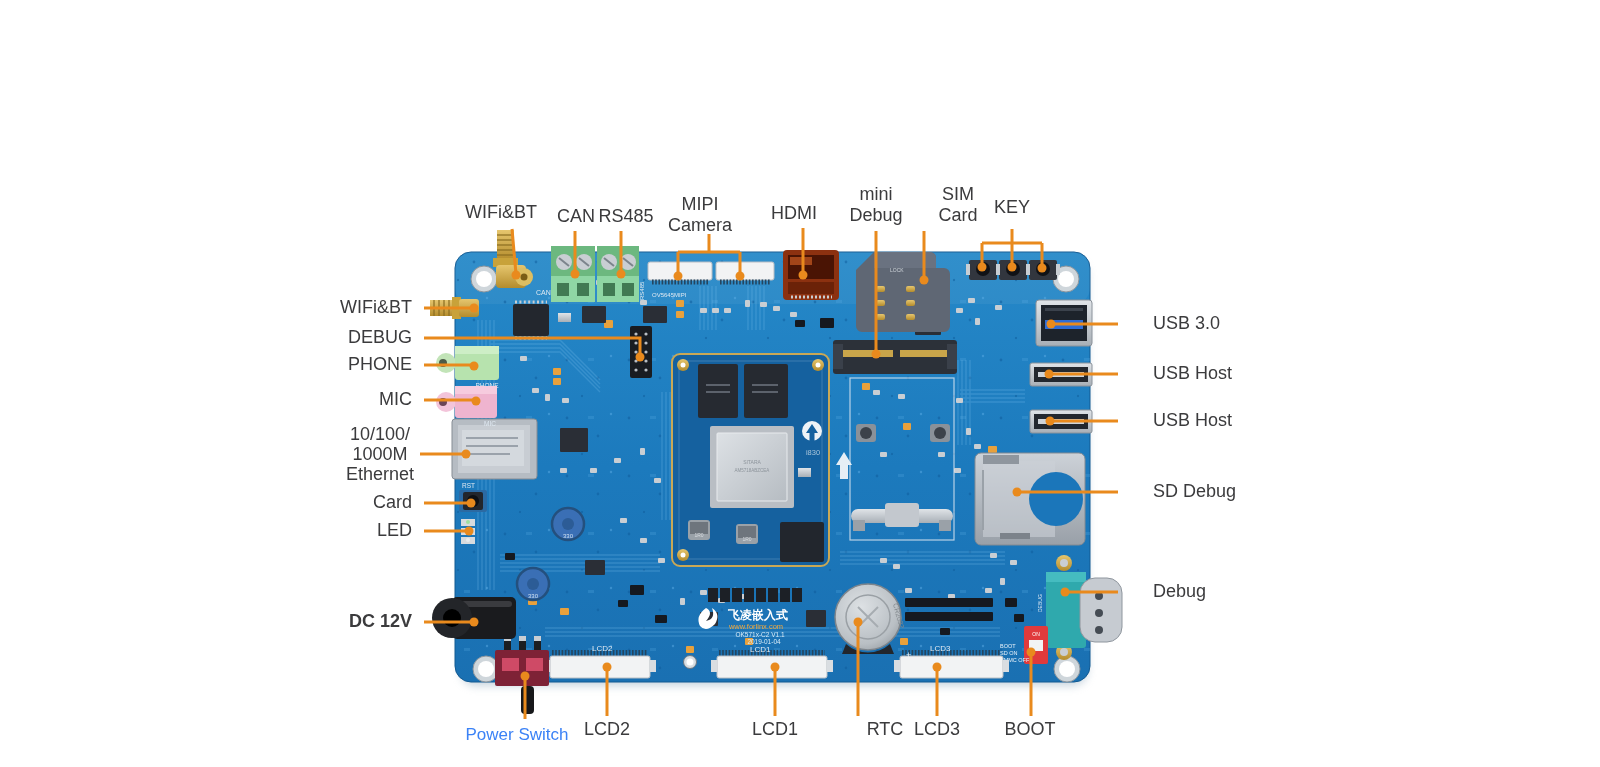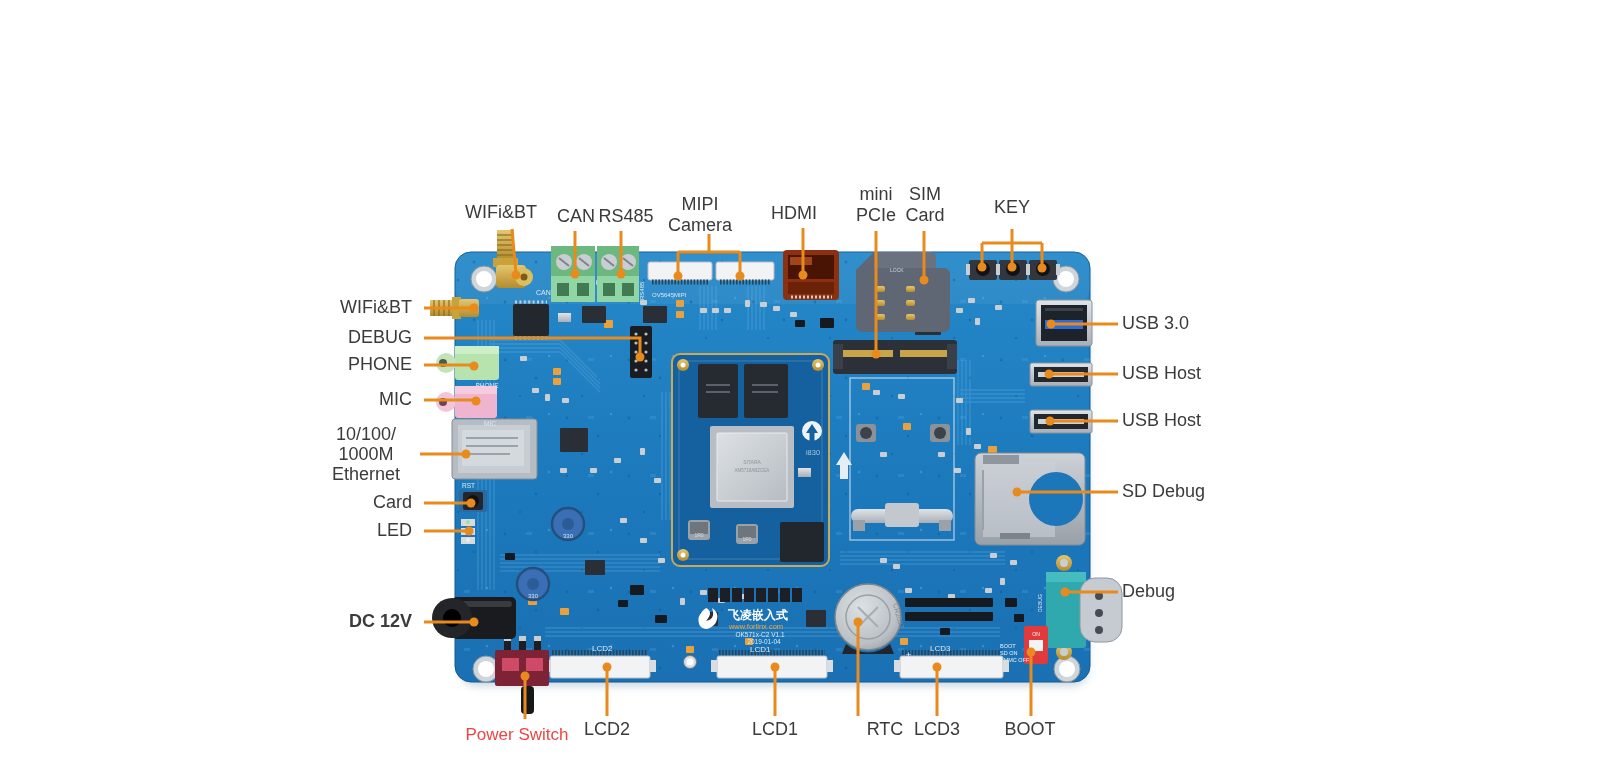--- a/index.html
+++ b/index.html
@@ -3,22 +3,22 @@
 <meta charset="utf-8">
 <style>
   html,body{margin:0;padding:0;background:#fff;}
   #stage{position:relative;width:1600px;height:767px;background:#ffffff;overflow:hidden;
          font-family:"Liberation Sans",sans-serif;}
   #board-svg{position:absolute;left:0;top:0;}
   .callout{position:absolute;font-size:18px;line-height:21px;color:#3B3B3D;
            white-space:pre-line;}
   .c-center{text-align:center;}
   .c-right{text-align:right;}
-  .c-left{text-align:center;}
-  .callout--secondary{font-size:17px;color:#ef4444;}
+  .c-left{text-align:center;margin-left:31px;}
+  .callout--secondary{font-size:17px;color:#3b82f6;}
 </style>
 </head>
 <body>
 
 <div id="stage">
 
 <svg id="board-svg" width="1600" height="767" viewBox="0 0 1600 767">
   <defs>
     <linearGradient id="pcbGrad" x1="0" y1="0" x2="0" y2="1">
       <stop offset="0" stop-color="#2689C9"></stop>
@@ -661,36 +661,36 @@
   </g>
 </svg>
 
 <div class="callout c-center" style="left:446px;top:202px;width:110px;">WIFi&amp;BT</div>
 <div class="callout c-center" style="left:547px;top:206px;width:58px;">CAN</div>
 <div class="callout c-center" style="left:593px;top:206px;width:66px;">RS485</div>
 <div class="callout c-center" style="left:650px;top:194px;width:100px;">MIPI
 Camera</div>
 <div class="callout c-center" style="left:757px;top:203px;width:74px;">HDMI</div>
 <div class="callout c-center" style="left:842px;top:184px;width:68px;">mini
-PCIe</div>
-<div class="callout c-center" style="left:893px;top:184px;width:64px;">SIM
+Debug</div>
+<div class="callout c-center" style="left:926px;top:184px;width:64px;">SIM
 Card</div>
 <div class="callout c-center" style="left:980px;top:197px;width:64px;">KEY</div>
 
 <div class="callout c-left" style="left:1122px;top:313px;">USB 3.0</div>
 <div class="callout c-left" style="left:1122px;top:363px;">USB Host</div>
 <div class="callout c-left" style="left:1122px;top:410px;">USB Host</div>
 <div class="callout c-left" style="left:1122px;top:481px;">SD Debug</div>
 <div class="callout c-left" style="left:1122px;top:581px;">Debug</div>
 
 <div class="callout c-right" style="left:288px;top:297px;width:124px;">WIFi&amp;BT</div>
 <div class="callout c-right" style="left:288px;top:327px;width:124px;">DEBUG</div>
 <div class="callout c-right" style="left:288px;top:354px;width:124px;">PHONE</div>
 <div class="callout c-right" style="left:288px;top:389px;width:124px;">MIC</div>
-<div class="callout c-center" style="left:324px;top:424px;width:84px;line-height:20px;">10/100/
+<div class="callout c-center" style="left:338px;top:424px;width:84px;line-height:20px;">10/100/
 1000M
 Ethernet</div>
 <div class="callout c-right" style="left:288px;top:492px;width:124px;">Card</div>
 <div class="callout c-right" style="left:288px;top:520px;width:124px;">LED</div>
 <div class="callout c-right" style="left:288px;top:611px;width:124px;font-weight:bold;">DC 12V</div>
 
 <div class="callout c-center callout--secondary" style="left:447px;top:724px;width:140px;">Power Switch</div>
 <div class="callout c-center" style="left:567px;top:719px;width:80px;">LCD2</div>
 <div class="callout c-center" style="left:735px;top:719px;width:80px;">LCD1</div>
 <div class="callout c-center" style="left:845px;top:719px;width:80px;">RTC</div>

